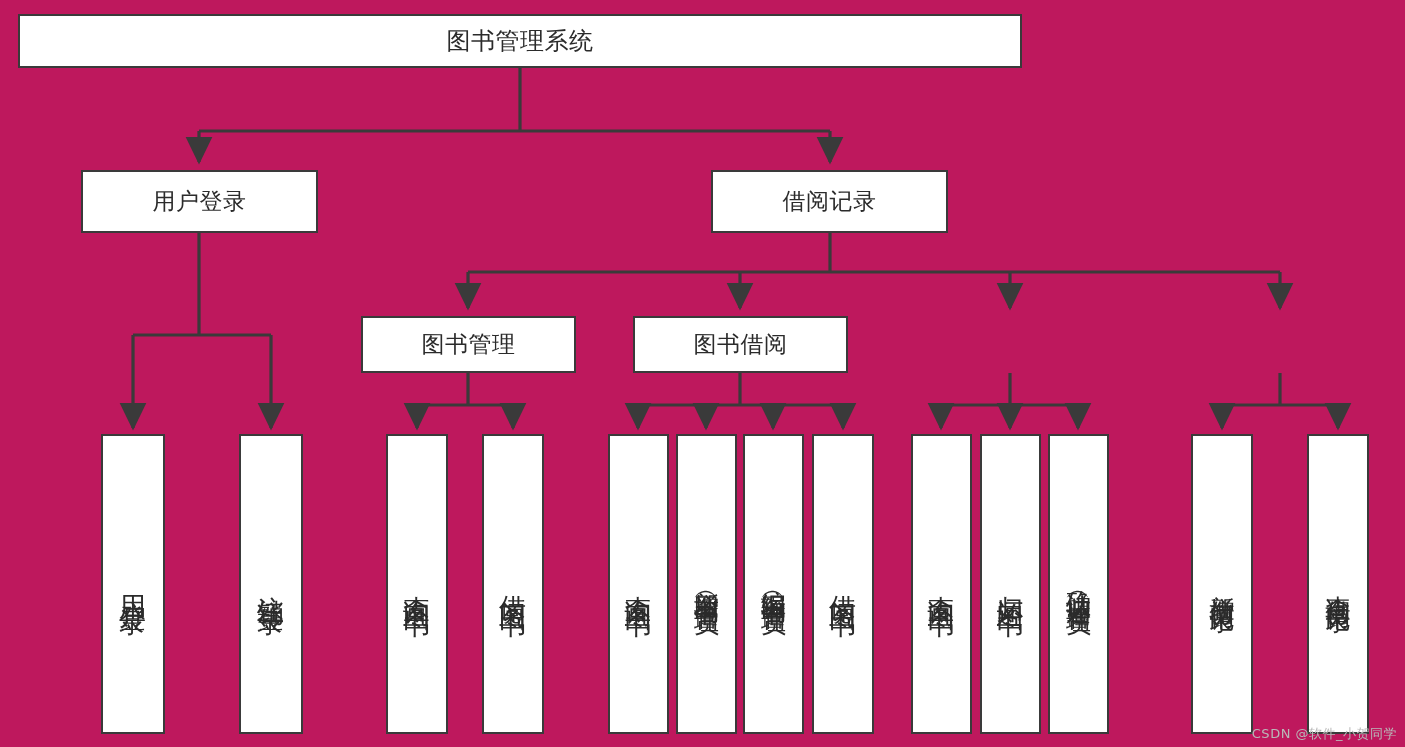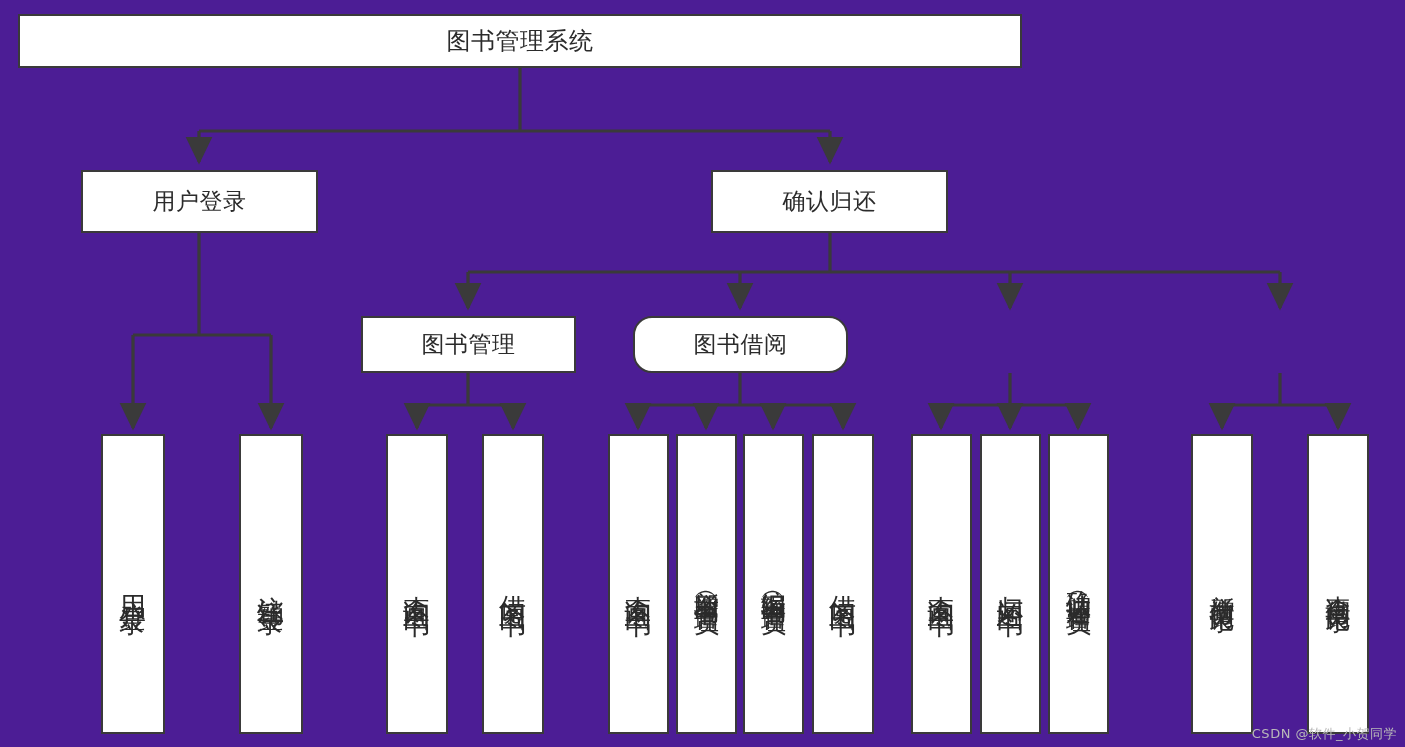--- a/index.html
+++ b/index.html
@@ -8,21 +8,21 @@
     padding: 0;
     background: #ffffff;
   }
   body {
     font-family: "DejaVu Sans", "Liberation Sans", sans-serif;
   }
   #diagram-root {
     position: relative;
     width: 1405px;
     height: 747px;
-    background: #4c1d95;
+    background: #be185d;
     overflow: hidden;
   }
   #edge-layer {
     position: absolute;
     left: 0;
     top: 0;
     width: 1405px;
     height: 747px;
     pointer-events: none;
   }
@@ -135,28 +135,28 @@
 
   <div class="node horiz root" style="left:18px; top:14px; width:1004px; height:54px;">
     <span class="label">图书管理系统</span>
   </div>
 
   <div class="node horiz" style="left:81px; top:170px; width:237px; height:63px;">
     <span class="label">用户登录</span>
   </div>
 
   <div class="node horiz" style="left:711px; top:170px; width:237px; height:63px;">
-    <span class="label">确认归还</span>
+    <span class="label">借阅记录</span>
   </div>
 
   <div class="node horiz" style="left:361px; top:316px; width:215px; height:57px;">
     <span class="label">图书管理</span>
   </div>
 
-  <div class="node horiz" style="left:633px; top:316px; width:215px; height:57px;border-radius:19px;">
+  <div class="node horiz" style="left:633px; top:316px; width:215px; height:57px;">
     <span class="label">图书借阅</span>
   </div>
 
 
 
   <div class="node vert" style="left:101px; top:434px; width:64px; height:300px;">
     <span class="label">用户登录</span>
   </div>
   <div class="node vert" style="left:239px; top:434px; width:64px; height:300px;">
     <span class="label">注销登录</span>

